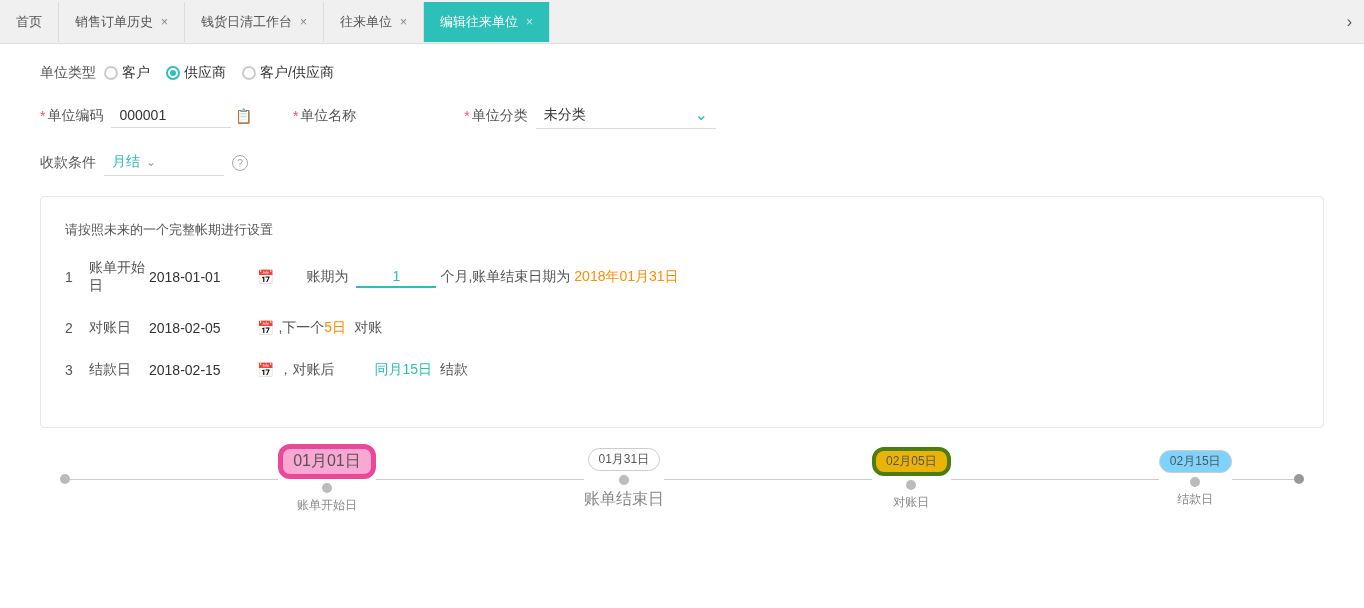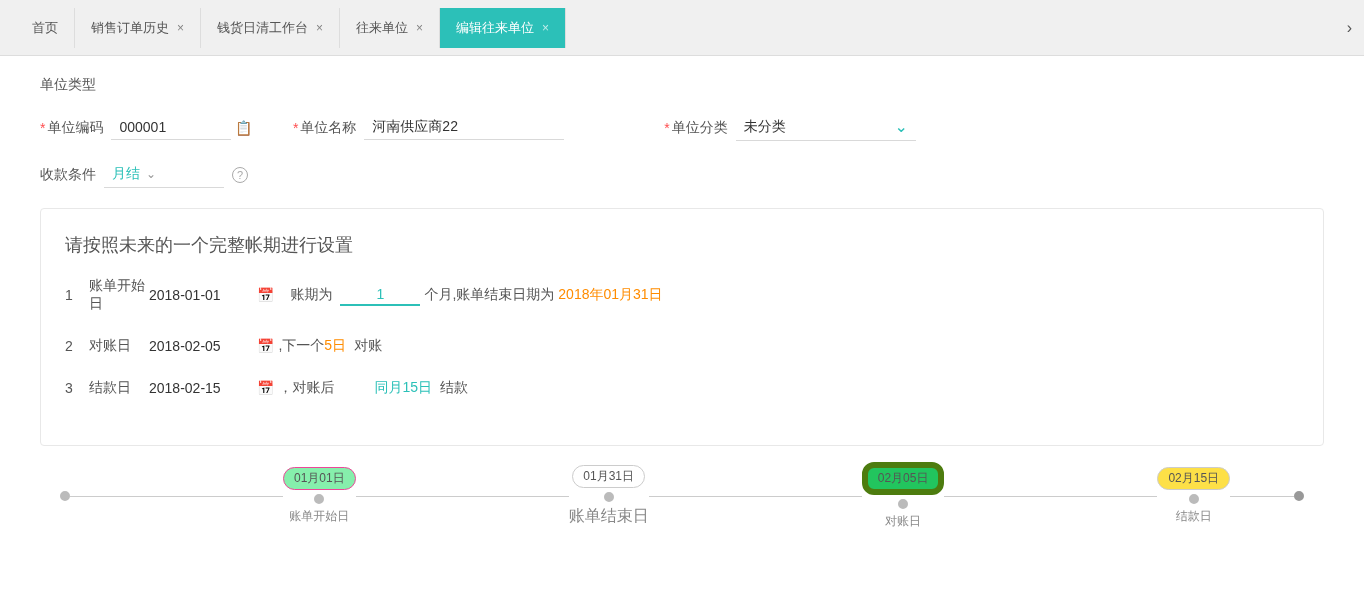--- a/index.html
+++ b/index.html
@@ -4,22 +4,22 @@
   <style>
     * { box-sizing: border-box; margin: 0; padding: 0; }
     body { font-family: 'Microsoft YaHei', Arial, sans-serif; font-size: 14px; color: #333; background: #f5f5f5; }
 
     
     .tab-bar {
       display: flex;
       align-items: center;
       background: #f0f0f0;
       border-bottom: 1px solid #ddd;
-      height: 56px;
-      padding-left: 16px;
+      height: 44px;
+      padding-left: 0;
     }
     .tab {
       display: flex;
       align-items: center;
       padding: 0 16px;
       height: 40px;
       cursor: pointer;
       font-size: 13px;
       color: #555;
       border-right: 1px solid #ddd;
@@ -183,21 +183,21 @@
     
     .card {
       border: 1px solid #e8e8e8;
       border-radius: 4px;
       padding: 24px 24px;
       margin-bottom: 16px;
     }
     .card-hint {
       color: #555;
       margin-bottom: 20px;
-      font-size: 18px;
+      font-size: 13px;
     }
 
     
     .setting-row {
       display: flex;
       align-items: center;
       margin-bottom: 24px;
       position: relative;
     }
     .row-num {
@@ -272,34 +272,47 @@
     <span class="close-icon">×</span>
   </div>
   <div class="tab-more">›</div>
 </div>
 
 <div class="main-content">
 
   <div class="form-row">
     <div class="form-item">
       <span class="form-label">单位类型</span>
+      <div class="radio-group">
+        <label class="radio-item">
+          <span class="radio-circle"></span>
+          <span>客户</span>
+        </label>
+        <label class="radio-item">
+          <span class="radio-circle checked"></span>
+          <span>供应商</span>
+        </label>
+        <label class="radio-item">
+          <span class="radio-circle"></span>
+          <span>客户/供应商</span>
+        </label>
+      </div>
     </div>
   </div>
 
   <div class="form-row">
     <div class="form-item">
       <span class="required-star">*</span>
       <span class="form-label">单位编码</span>
       <input class="input-field code-field" type="text" value="000001" style="">
       <span class="calendar-icon">📋</span>
     </div>
     <div class="form-item">
       <span class="required-star">*</span>
       <span class="form-label">单位名称</span>
-      <input class="input-field name-field" type="text" value="河南供应商22" style="">
     </div>
     <div class="form-item" style="margin-left:60px;">
       <span class="required-star">*</span>
       <span class="form-label">单位分类</span>
       <div class="category-select">
         <span>未分类</span>
         <span class="category-arrow">⌄</span>
       </div>
     </div>
   </div>
@@ -316,21 +329,21 @@
   </div>
 
   <div class="card">
     <div class="card-hint">请按照未来的一个完整帐期进行设置</div>
 
     <div class="setting-row">
       <span class="row-num">1</span>
       <span class="row-type-label">账单开始日</span>
       <span class="date-value">2018-01-01</span>
       <span class="calendar-icon">📅</span>
-      <span class="row-desc" style="margin-left:16px;">账期为</span>
+      <span class="row-desc" style="margin-left:32px;">账期为</span>
       <input class="period-input" type="text" value="1" style="margin-left: 8px;">
       <span class="row-desc" style="margin-left:4px;">个月,账单结束日期为</span>
       <span class="highlight-orange" style="margin-left:4px;">2018年01月31日</span>
     </div>
 
     <div class="setting-row">
       <span class="row-num">2</span>
       <span class="row-type-label">对账日</span>
       <span class="date-value">2018-02-05</span>
       <span class="calendar-icon">📅</span>
@@ -353,42 +366,42 @@
 
   <div style="position: relative; padding: 0 20px;">
     <div style="display:flex; align-items:center; width:100%; position:relative;">
 
       <div style="display:flex;flex-direction:column;align-items:center; flex-shrink:0;">
         <div style="width:10px;height:10px;border-radius:50%;background:#bbb;border:2px solid #bbb;"></div>
       </div>
 
       <div style="flex:1; height:1px; background:#ccc;"></div>
       <div style="display:flex;flex-direction:column;align-items:center; flex-shrink:0;">
-        <div style="border:1px solid #ec4899;border-radius:12px;padding:2px 10px;font-size:12px;color:#555;background:#86efac;white-space:nowrap;">01月01日</div>
+        <div style="border:5px solid #ec4899;border-radius:12px;padding:2px 10px;font-size:16px;color:#555;background:#f9a8d4;white-space:nowrap;">01月01日</div>
         <div style="width:10px;height:10px;border-radius:50%;background:#bbb;border:2px solid #bbb;margin:4px 0;"></div>
         <div style="font-size:12px;color:#888;white-space:nowrap;">账单开始日</div>
       </div>
 
       <div style="flex:1; height:1px; background:#ccc;"></div>
       <div style="display:flex;flex-direction:column;align-items:center; flex-shrink:0;">
         <div style="border:1px solid #ccc;border-radius:12px;padding:2px 10px;font-size:12px;color:#555;background:#fff;white-space:nowrap;">01月31日</div>
         <div style="width:10px;height:10px;border-radius:50%;background:#bbb;border:2px solid #bbb;margin:4px 0;"></div>
         <div style="font-size:16px;color:#888;white-space:nowrap;">账单结束日</div>
       </div>
 
       <div style="flex:1; height:1px; background:#ccc;"></div>
       <div style="display:flex;flex-direction:column;align-items:center; flex-shrink:0;">
-        <div style="border:6px solid #4d7c0f;border-radius:12px;padding:2px 10px;font-size:12px;color:#555;background:#22c55e;white-space:nowrap;">02月05日</div>
+        <div style="border:4px solid #4d7c0f;border-radius:12px;padding:2px 10px;font-size:12px;color:#555;background:#eab308;white-space:nowrap;">02月05日</div>
         <div style="width:10px;height:10px;border-radius:50%;background:#bbb;border:2px solid #bbb;margin:4px 0;"></div>
         <div style="font-size:12px;color:#888;white-space:nowrap;">对账日</div>
       </div>
 
       <div style="flex:1; height:1px; background:#ccc;"></div>
       <div style="display:flex;flex-direction:column;align-items:center; flex-shrink:0;">
-        <div style="border:1px solid #ccc;border-radius:12px;padding:2px 10px;font-size:12px;color:#555;background:#fde047;white-space:nowrap;">02月15日</div>
+        <div style="border:1px solid #ccc;border-radius:12px;padding:2px 10px;font-size:12px;color:#555;background:#7dd3fc;white-space:nowrap;">02月15日</div>
         <div style="width:10px;height:10px;border-radius:50%;background:#bbb;border:2px solid #bbb;margin:4px 0;"></div>
         <div style="font-size:12px;color:#888;white-space:nowrap;">结款日</div>
       </div>
 
       <div style="flex:0.3; height:1px; background:#ccc;"></div>
       <div style="width:10px;height:10px;border-radius:50%;background:#999;border:2px solid #999;flex-shrink:0;"></div>
     </div>
   </div>
 
 </div>

